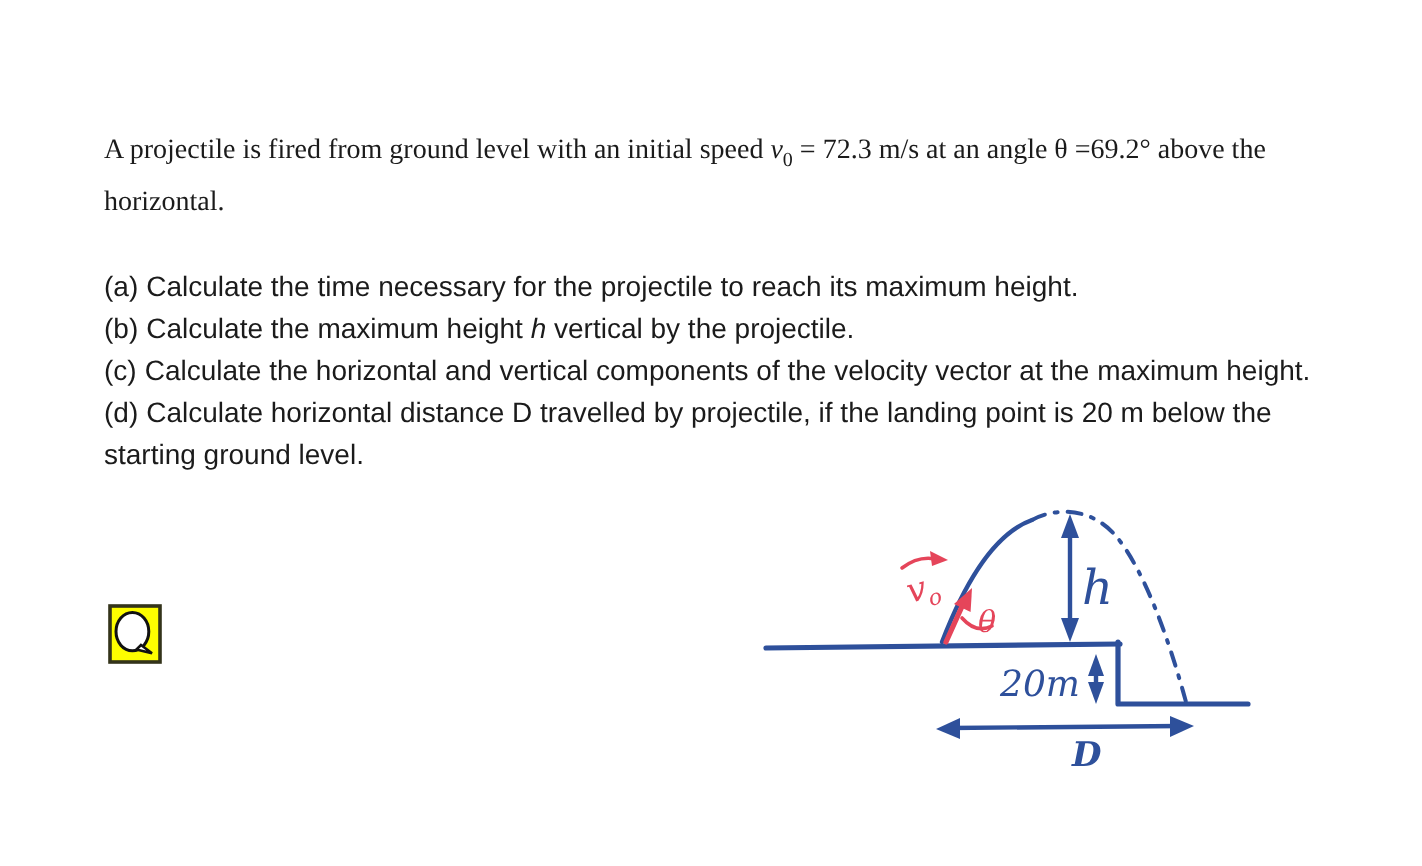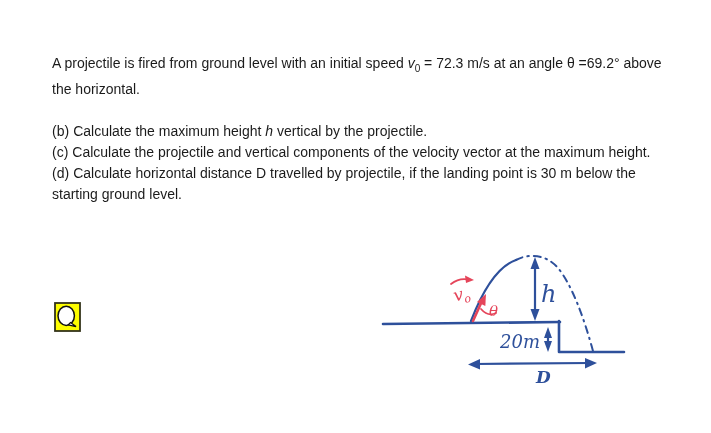--- a/index.html
+++ b/index.html
@@ -20,21 +20,21 @@
     color:var(--text);
   }
   .text-block{
     position:absolute;
     left:52px;
     top:53px;
     width:622px;
     font-size:14px;
     line-height:21px;
   }
-  .statement{margin:0 0 21px 0;}
+  .statement{margin:12px 0 21px 0;font-family:Liberation Serif, serif;}
   .part{margin:0;}
   .part-label{margin-right:4px;}
   .math i{font-style:italic;}
   .math sub{font-size:10px;}
   .note-icon{position:absolute;left:54px;top:302px;cursor:pointer;}
   .diagram{position:absolute;left:380px;top:248px;}
   .stroke-ink{stroke:var(--ink);fill:none;stroke-linecap:round;stroke-linejoin:round;}
   .fill-ink{fill:var(--ink);stroke:none;}
   .stroke-accent{stroke:var(--accent);fill:none;stroke-linecap:round;}
   .fill-accent{fill:var(--accent);stroke:none;}
@@ -43,26 +43,27 @@
   text.accent{fill:var(--accent);}
 </style>
 </head>
 <body>
 
 <div class="page">
 
   <div class="text-block">
     <p class="statement"><span>A projectile is fired from ground level with an initial speed </span><span class="math"><i>v</i><sub>0</sub></span><span> = 72.3 m/s at an angle θ =69.2° above the horizontal.</span></p>
 
+    <p class="part"><span class="part-label">(a)</span><span>Calculate the time necessary for the projectile to reach its maximum height.</span></p>
 
     <p class="part"><span class="part-label">(b)</span><span><span>Calculate the maximum height </span><i>h</i><span> vertical by the projectile.</span></span></p>
 
-    <p class="part"><span class="part-label">(c)</span><span>Calculate the projectile and vertical components of the velocity vector at the maximum height.</span></p>
+    <p class="part"><span class="part-label">(c)</span><span>Calculate the horizontal and vertical components of the velocity vector at the maximum height.</span></p>
 
-    <p class="part"><span class="part-label">(d)</span><span>Calculate horizontal distance D travelled by projectile, if the landing point is 30 m below the starting ground level.</span></p>
+    <p class="part"><span class="part-label">(d)</span><span>Calculate horizontal distance D travelled by projectile, if the landing point is 20 m below the starting ground level.</span></p>
 
   </div>
 
   <svg class="note-icon" width="27" height="30" viewBox="0 0 27 30">
     <rect x="1" y="1" width="25" height="28" fill="var(--highlight)" stroke="#33331a" stroke-width="1.8"></rect>
     <ellipse cx="12.2" cy="13.8" rx="8.2" ry="9.6" fill="#ffffff" stroke="#111111" stroke-width="1.5"></ellipse>
     <path d="M16.5,20.5 L22,24.6 L14.2,22.8 Z" fill="#ffffff" stroke="#111111" stroke-width="1.3"></path>
   </svg>
 
   <svg class="diagram" width="330" height="152" viewBox="380 248 330 152">

